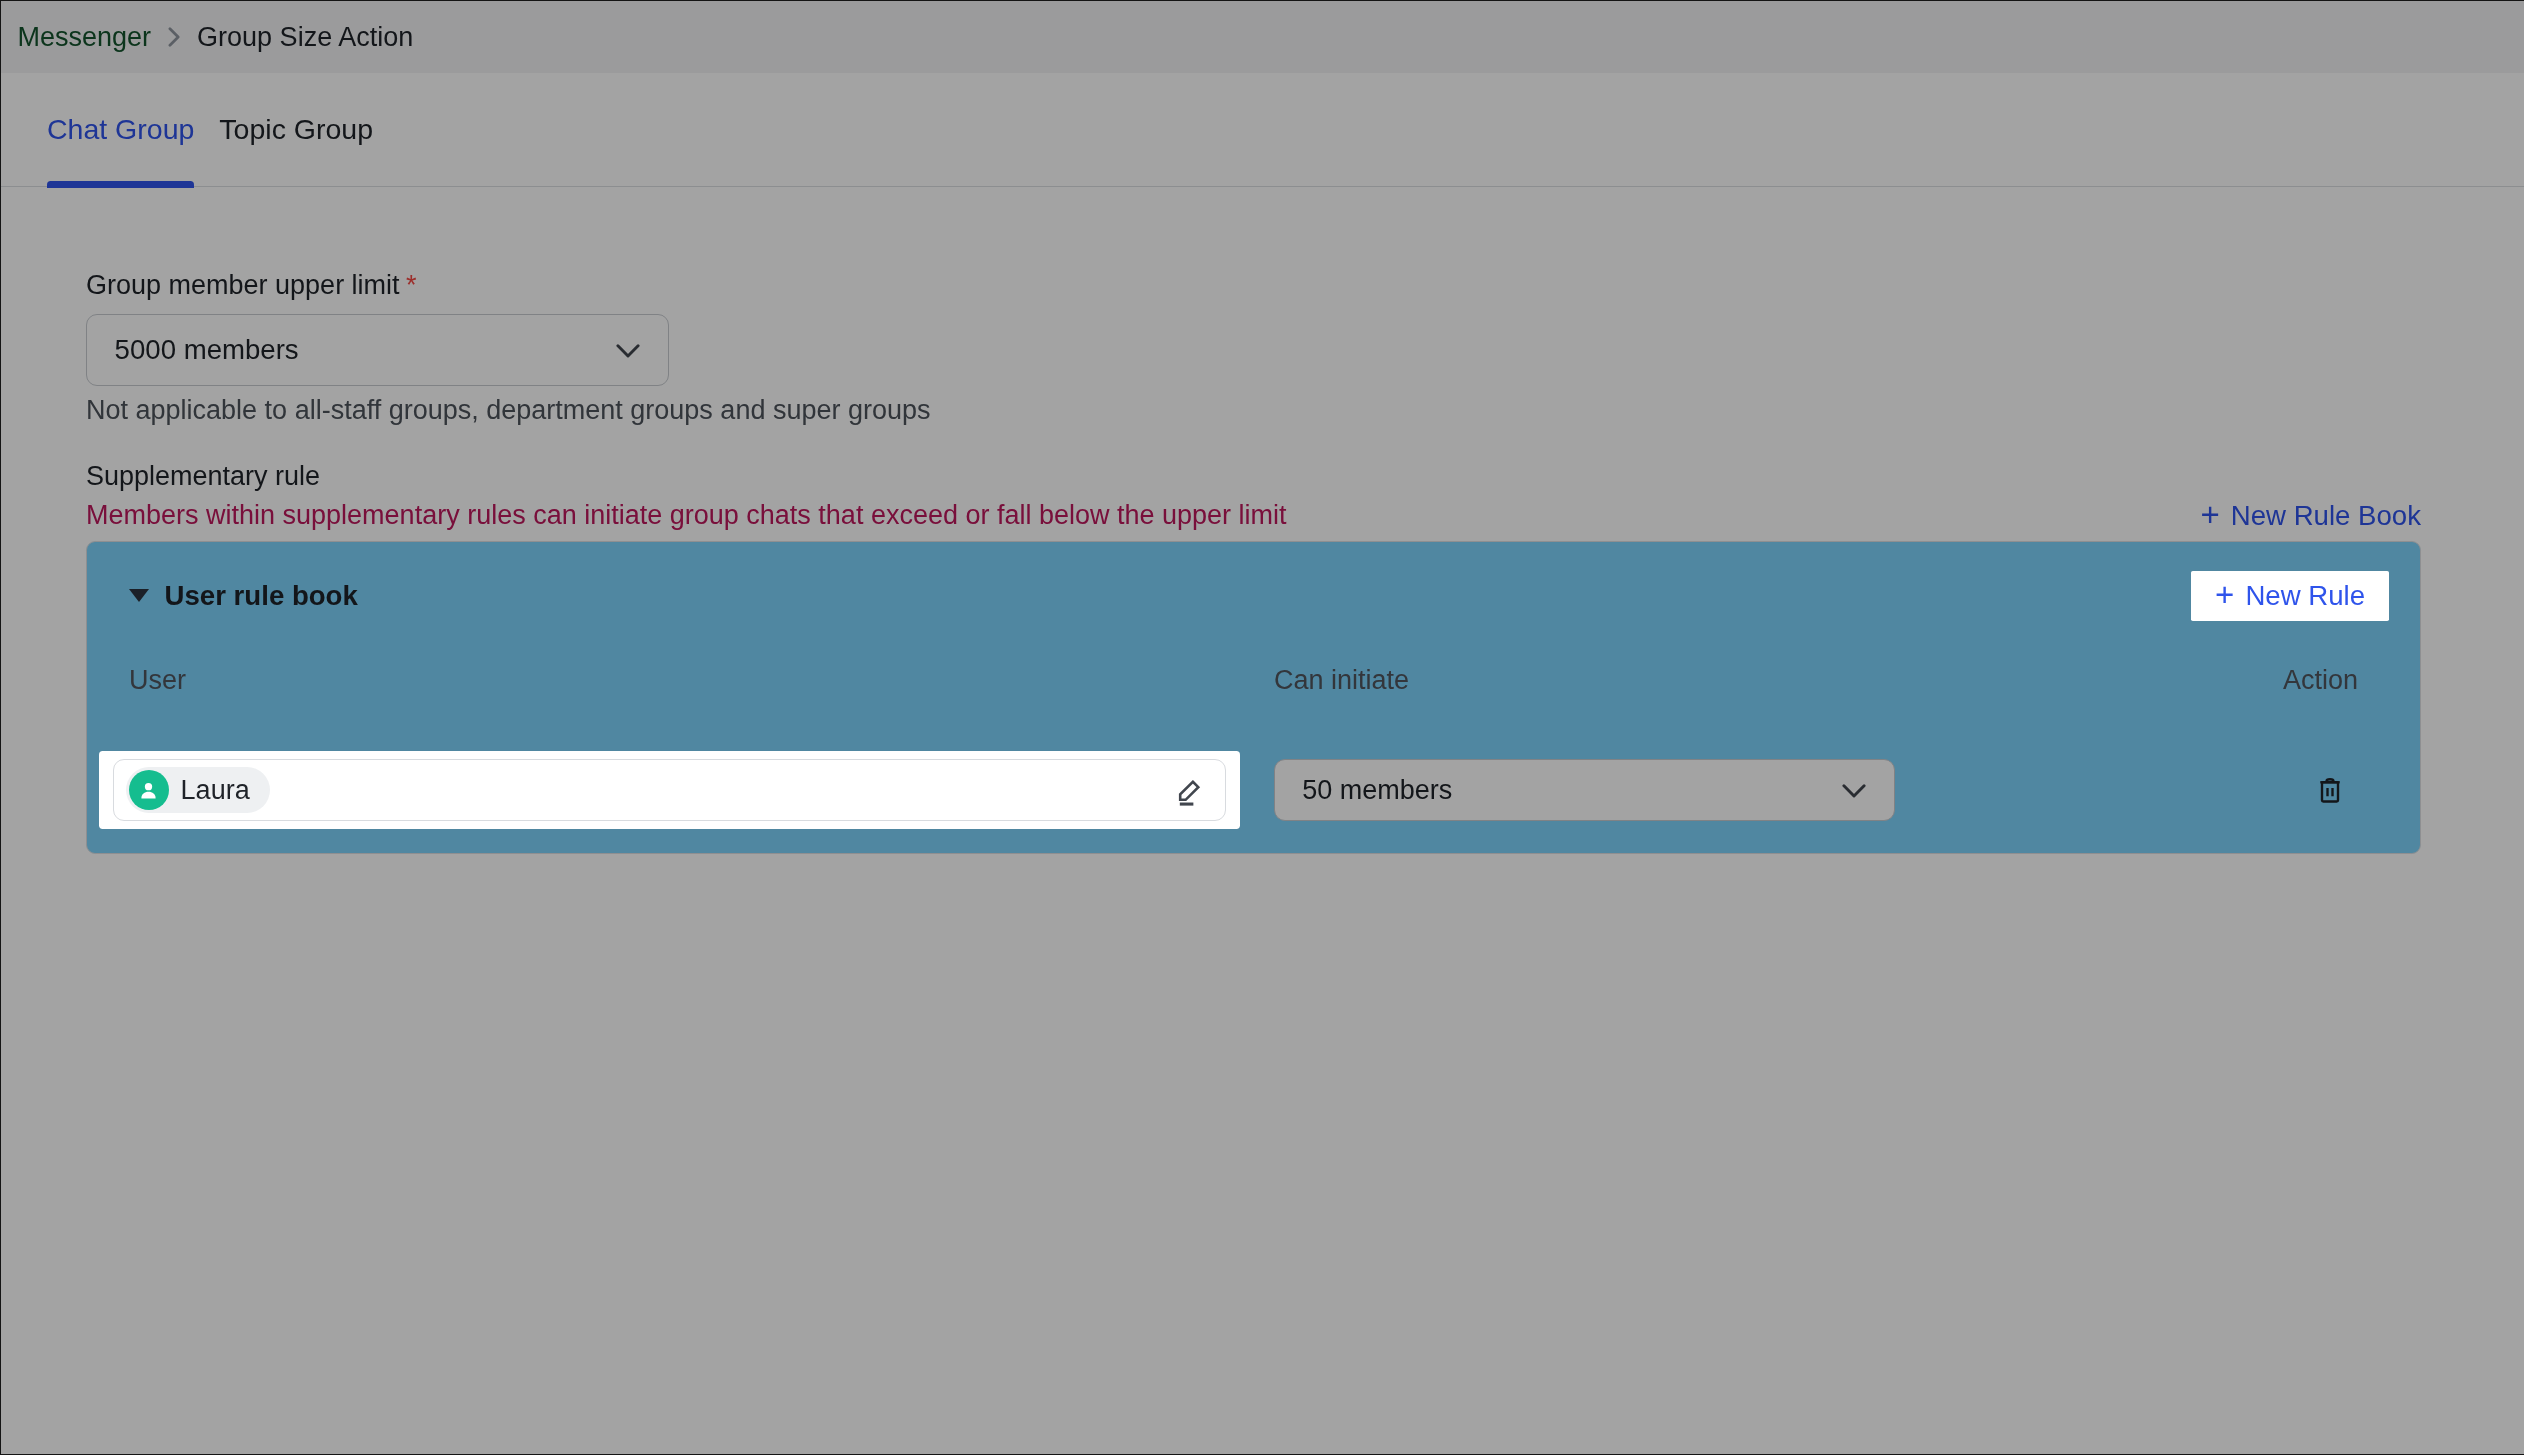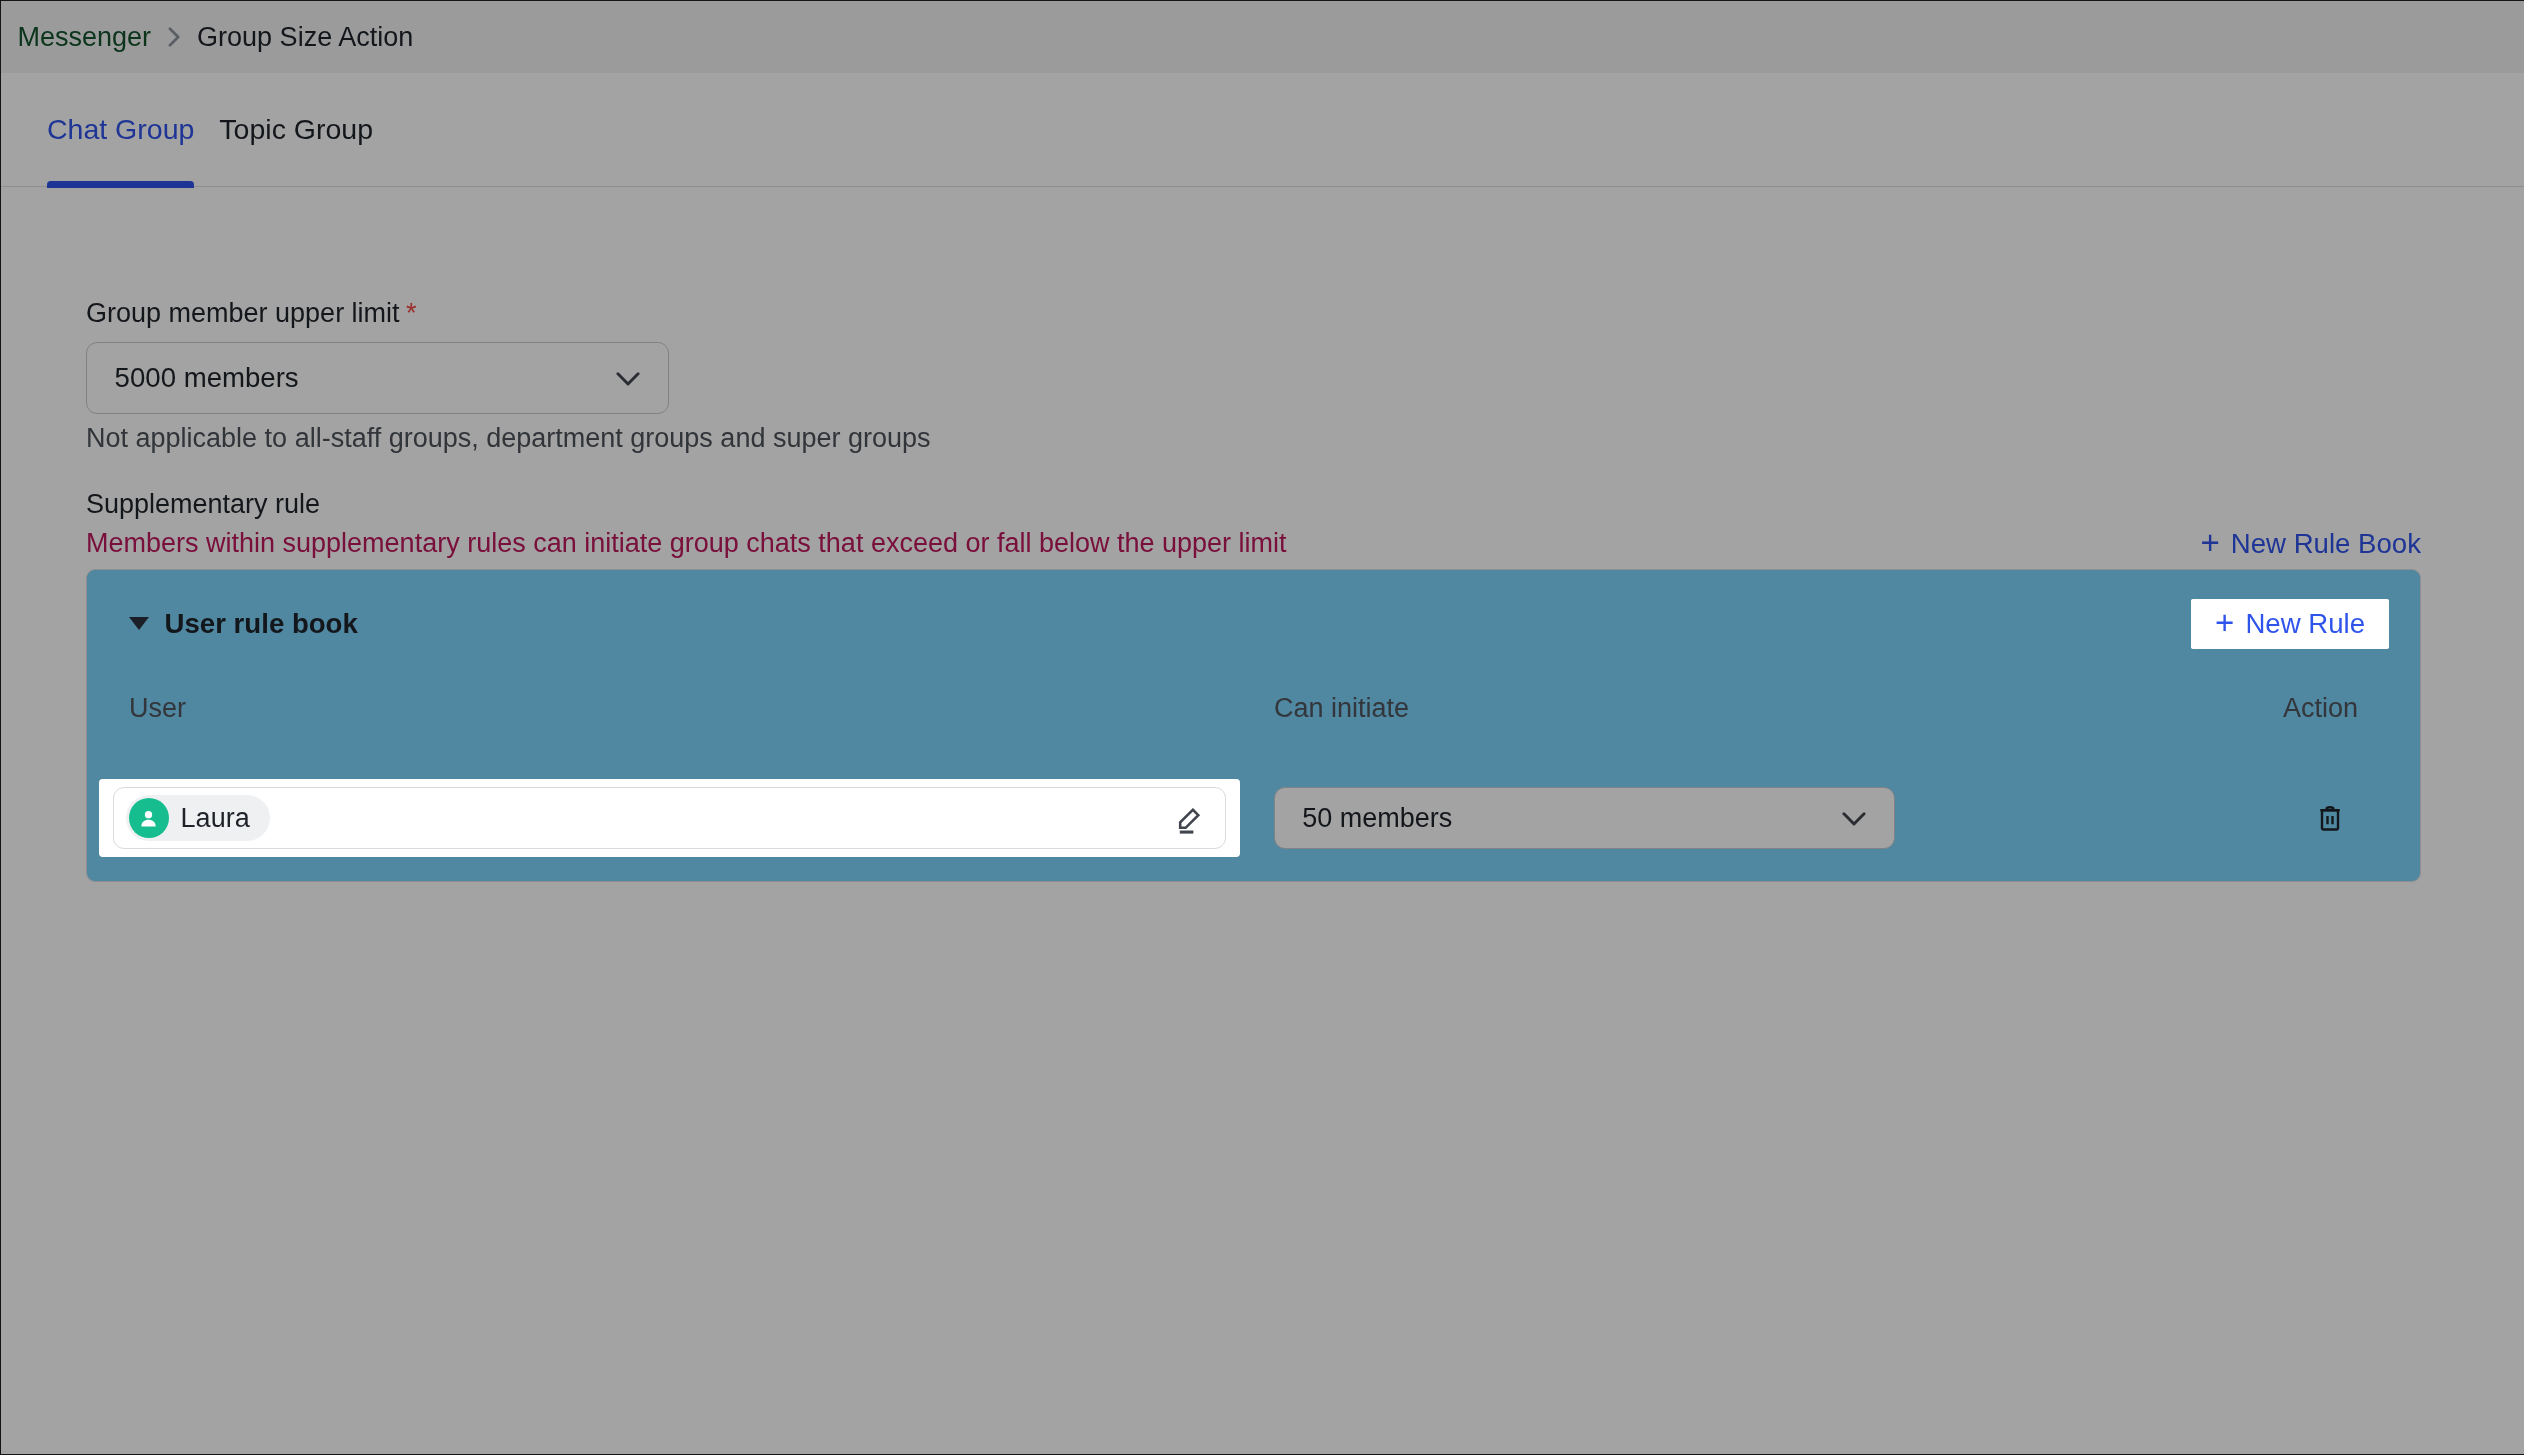--- a/index.html
+++ b/index.html
@@ -61,21 +61,21 @@
   .spacer { flex: 1; }
   .btn {
     height: 61px; border-radius: 9.2px;
     font-size: 27.6px; font-family: inherit;
     display: inline-flex; align-items: center; justify-content: center;
     cursor: pointer;
   }
   .btn-cancel { background: #ffffff; border: 1.8px solid #d0d3d6; color: #1f2329; padding: 0 39px; margin-right: 27.6px; }
   .btn-save { background: var(--accent); border: none; color: #ffffff; padding: 0 48px; }
 
-  .field-label { margin-top: 72px; font-size: 27px; display: flex; }
+  .field-label { margin-top: 44px; font-size: 27px; display: flex; }
   .req { color: var(--required); margin-left: 6.4px; font-size: 27px; }
 
   .select {
     height: 72px;
     border: 1.8px solid #c8ccd1; border-radius: 11px;
     background: #ffffff;
     display: flex; align-items: center; justify-content: space-between;
     padding: 0 27.6px;
     font-size: 27.6px; color: #1f2329;
     cursor: pointer;

